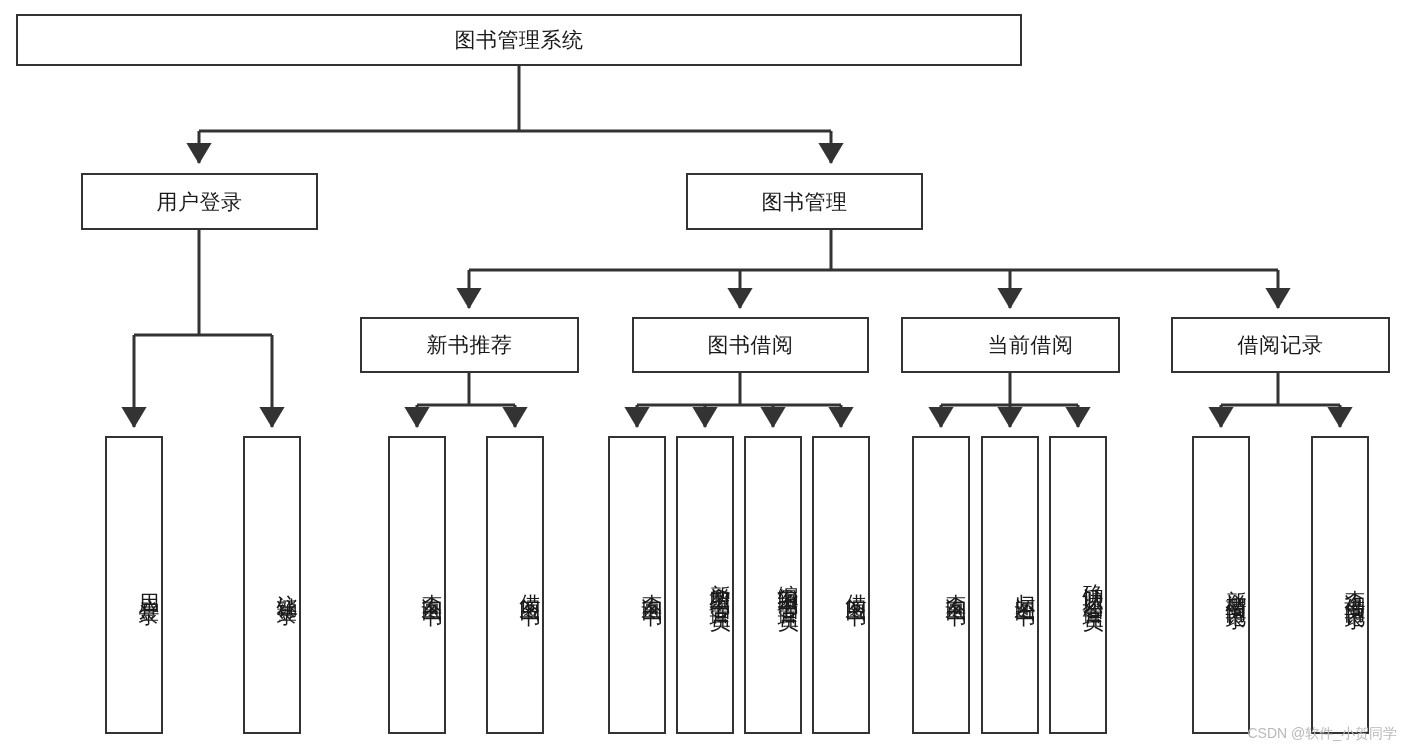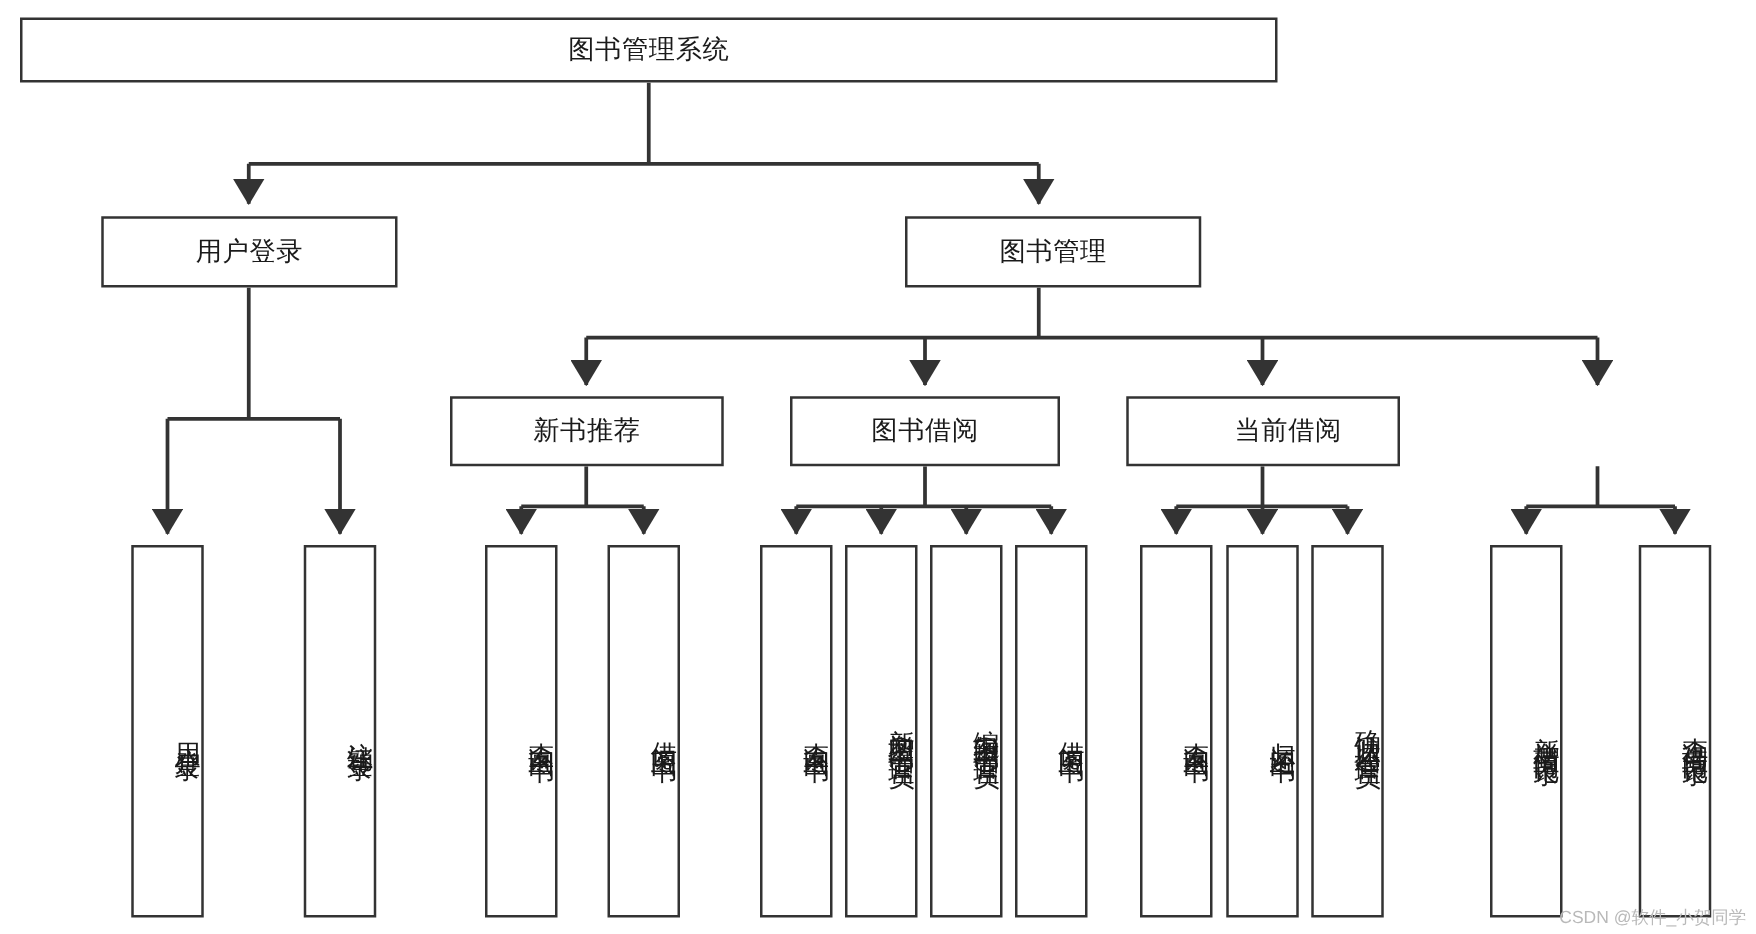--- a/index.html
+++ b/index.html
@@ -124,32 +124,35 @@
     </g>
   </svg>
 
   <div class="node horiz" style="left:16px; top:14px; width:1006px; height:52px;">
     <span>图书管理系统</span>
   </div>
 
   <div class="node horiz" style="left:81px; top:173px; width:237px; height:57px;">
     <span>用户登录</span>
   </div>
-  <div class="node horiz" style="left:724px; top:173px; width:237px; height:57px;">
+  <div class="node horiz" style="left:686px; top:173px; width:237px; height:57px;">
     <span>图书管理</span>
   </div>
 
   <div class="node horiz" style="left:360px; top:317px; width:219px; height:56px;">
     <span>新书推荐</span>
   </div>
-  <div class="node horiz" style="left:632px; top:317px; width:216px; height:56px;">
+  <div class="node horiz" style="left:632px; top:317px; width:237px; height:56px;">
     <span>图书借阅</span>
   </div>
   <div class="node horiz" style="left:901px; top:317px; width:219px; height:56px;padding-left:40px;">
     <span>当前借阅</span>
+  </div>
+  <div class="node horiz" style="left:1171px; top:317px; width:219px; height:56px;">
+    <span>借阅记录</span>
   </div>
 
   <div class="node vert" style="left:105px; top:436px; width:58px; height:298px;">
     <span class="vtext">用户登录</span>
   </div>
   <div class="node vert" style="left:243px; top:436px; width:58px; height:298px;">
     <span class="vtext">注销登录</span>
   </div>
 
   <div class="node vert" style="left:388px; top:436px; width:58px; height:298px;">

